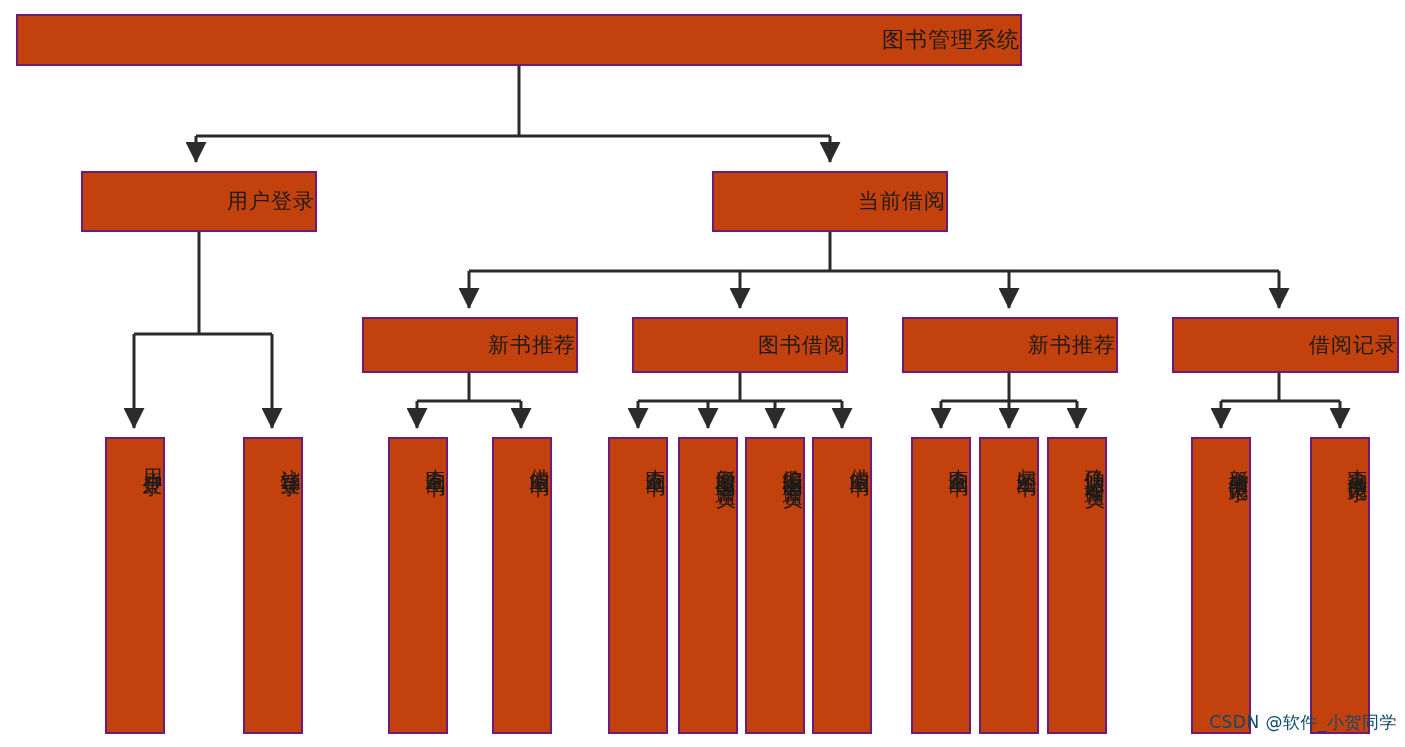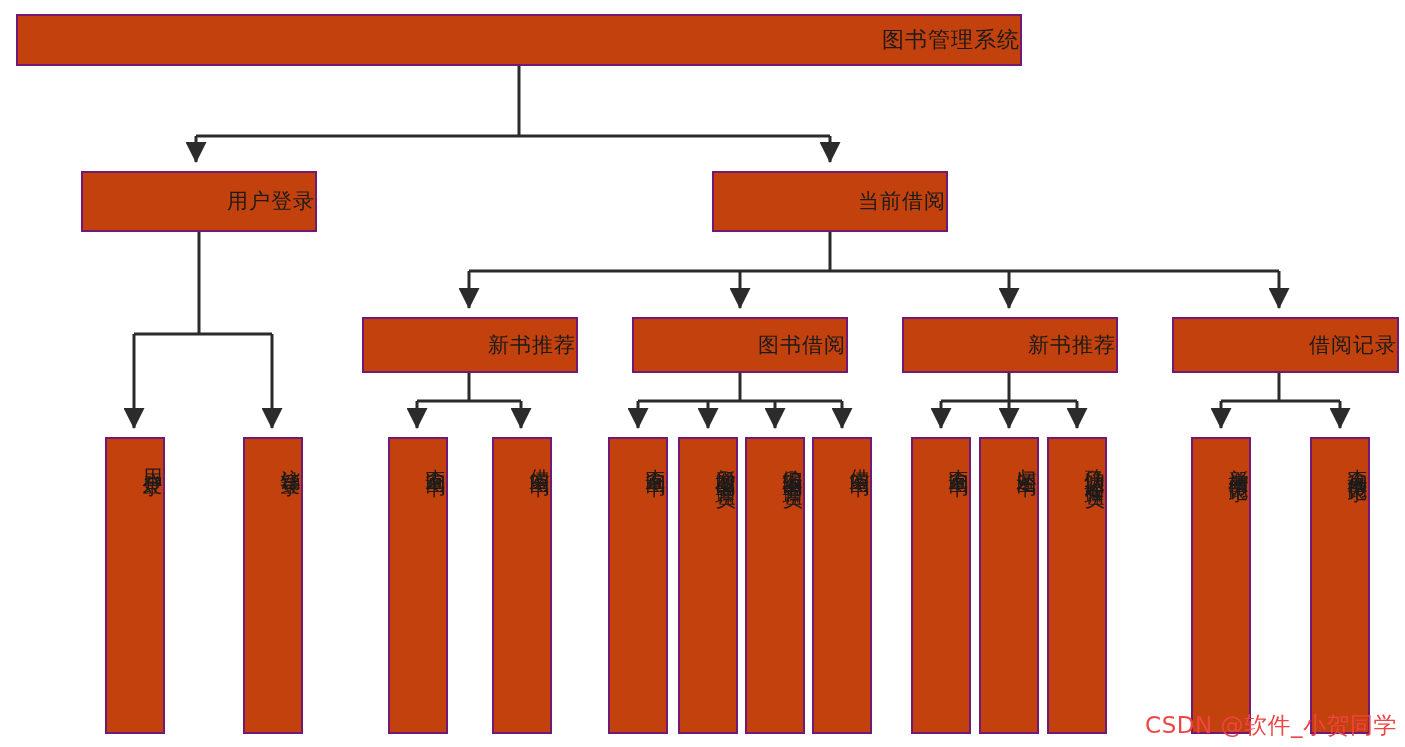--- a/index.html
+++ b/index.html
@@ -59,23 +59,23 @@
     writing-mode: vertical-rl;
     text-orientation: upright;
     font-size: 20px;
     letter-spacing: 3px;
     line-height: 1;
     white-space: nowrap;
   }
   .watermark {
     position: absolute;
     right: 8px;
-    bottom: 6px;
-    font-size: 23px;
-    color: #ef4444;
+    bottom: 13px;
+    font-size: 17px;
+    color: #0c4a6e;
     letter-spacing: 0.5px;
     white-space: nowrap;
     pointer-events: none;
   }
 </style>
 </head>
 <body>
 
 <div id="diagram-root">
 

